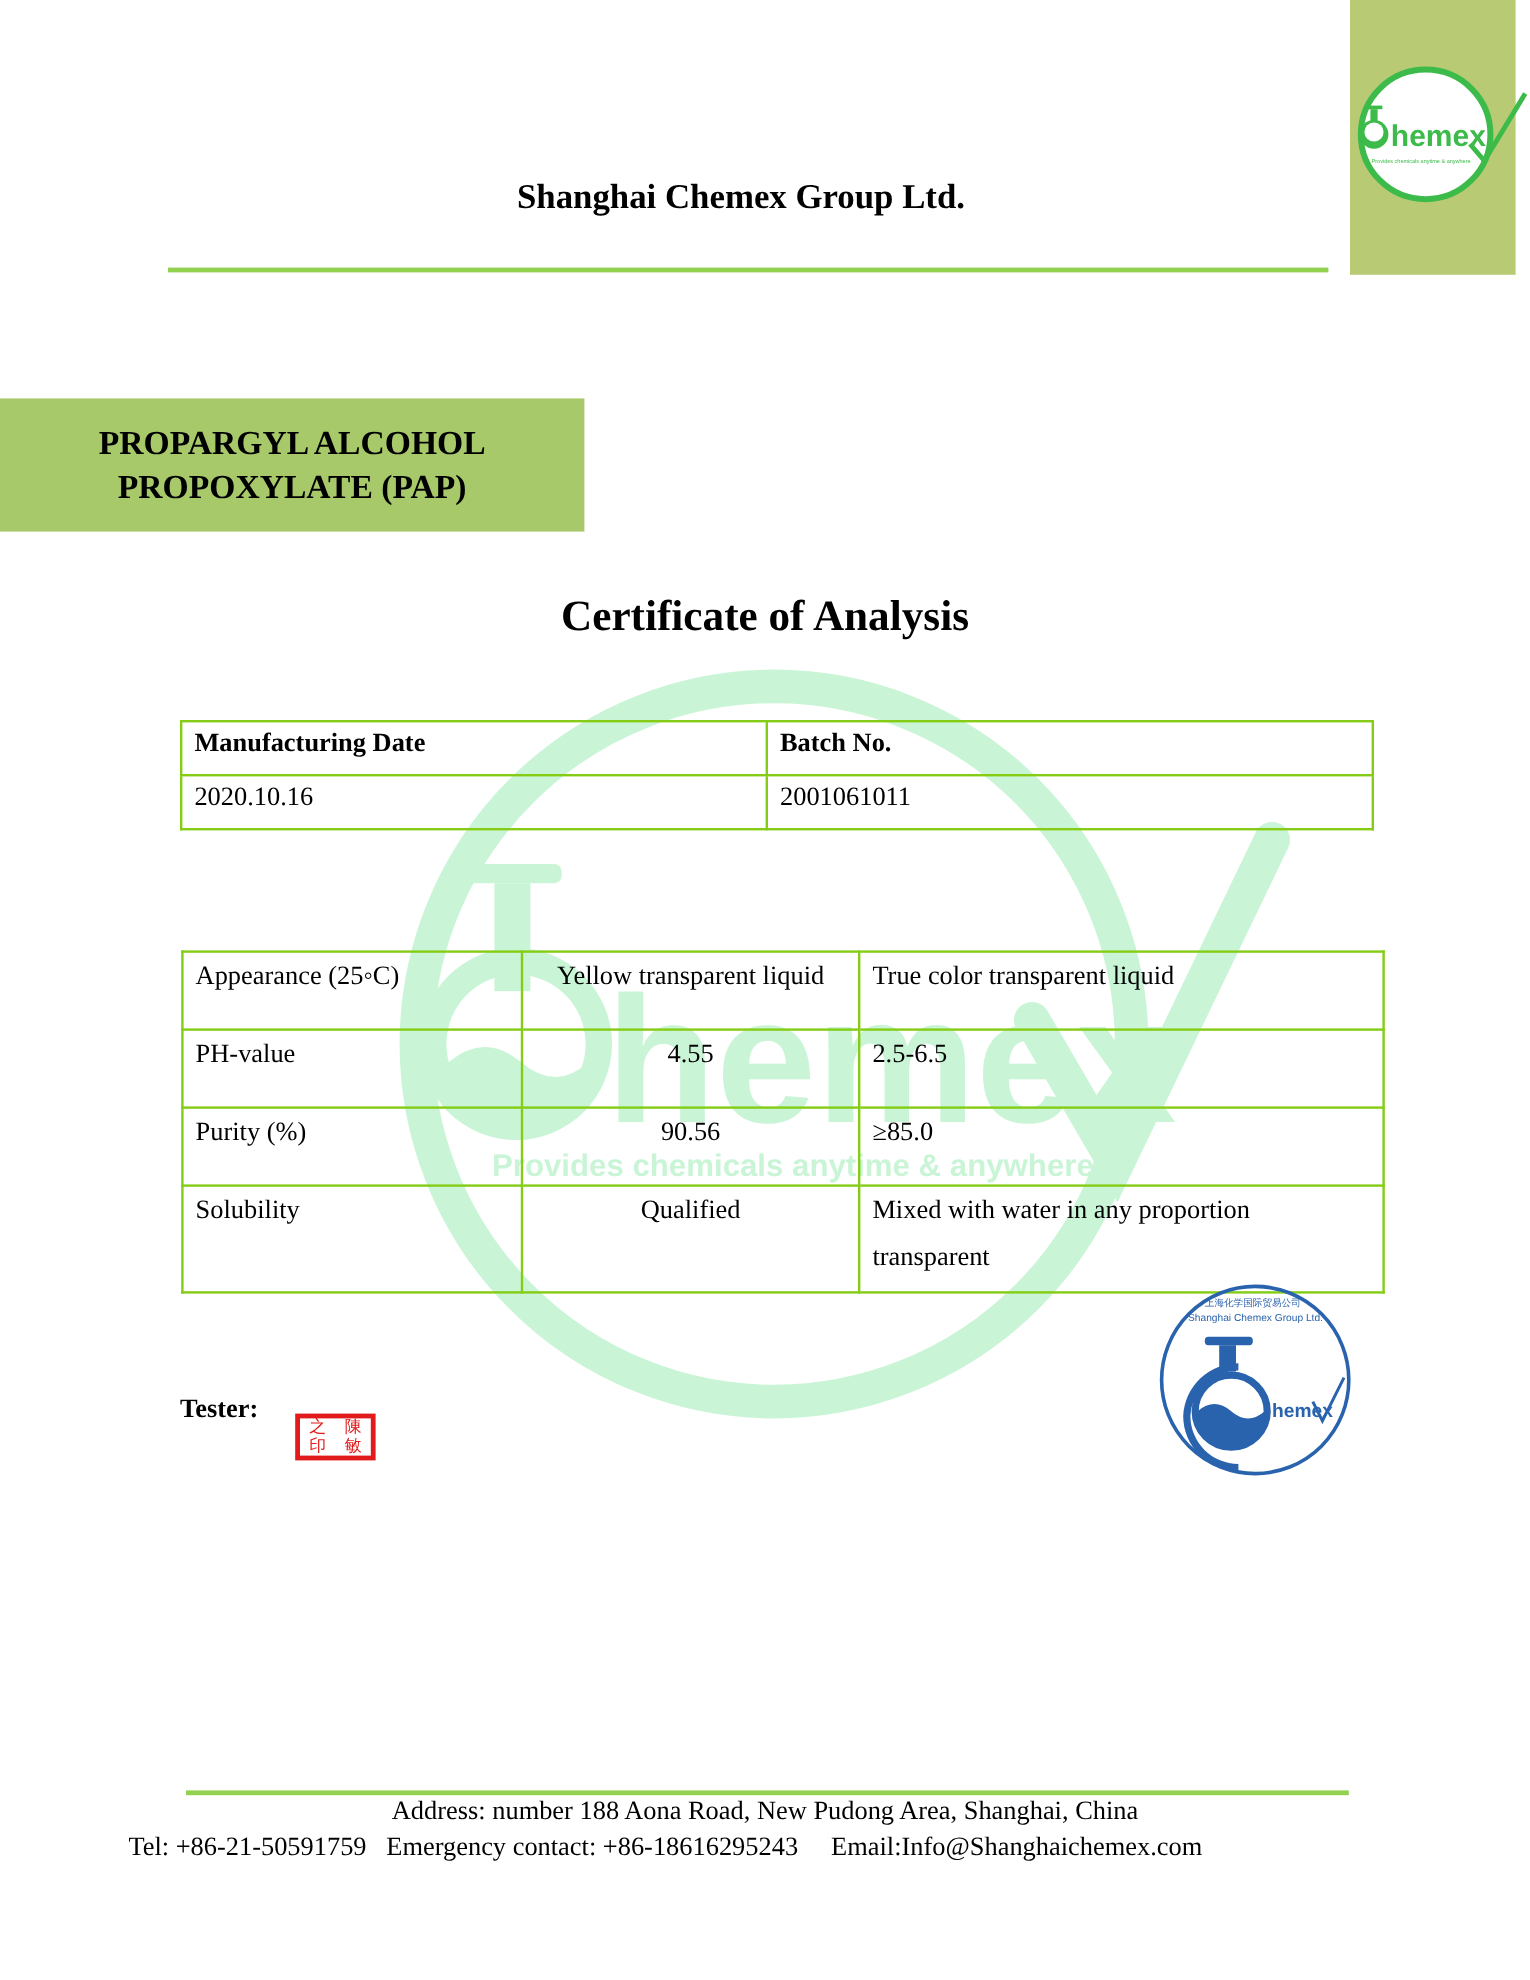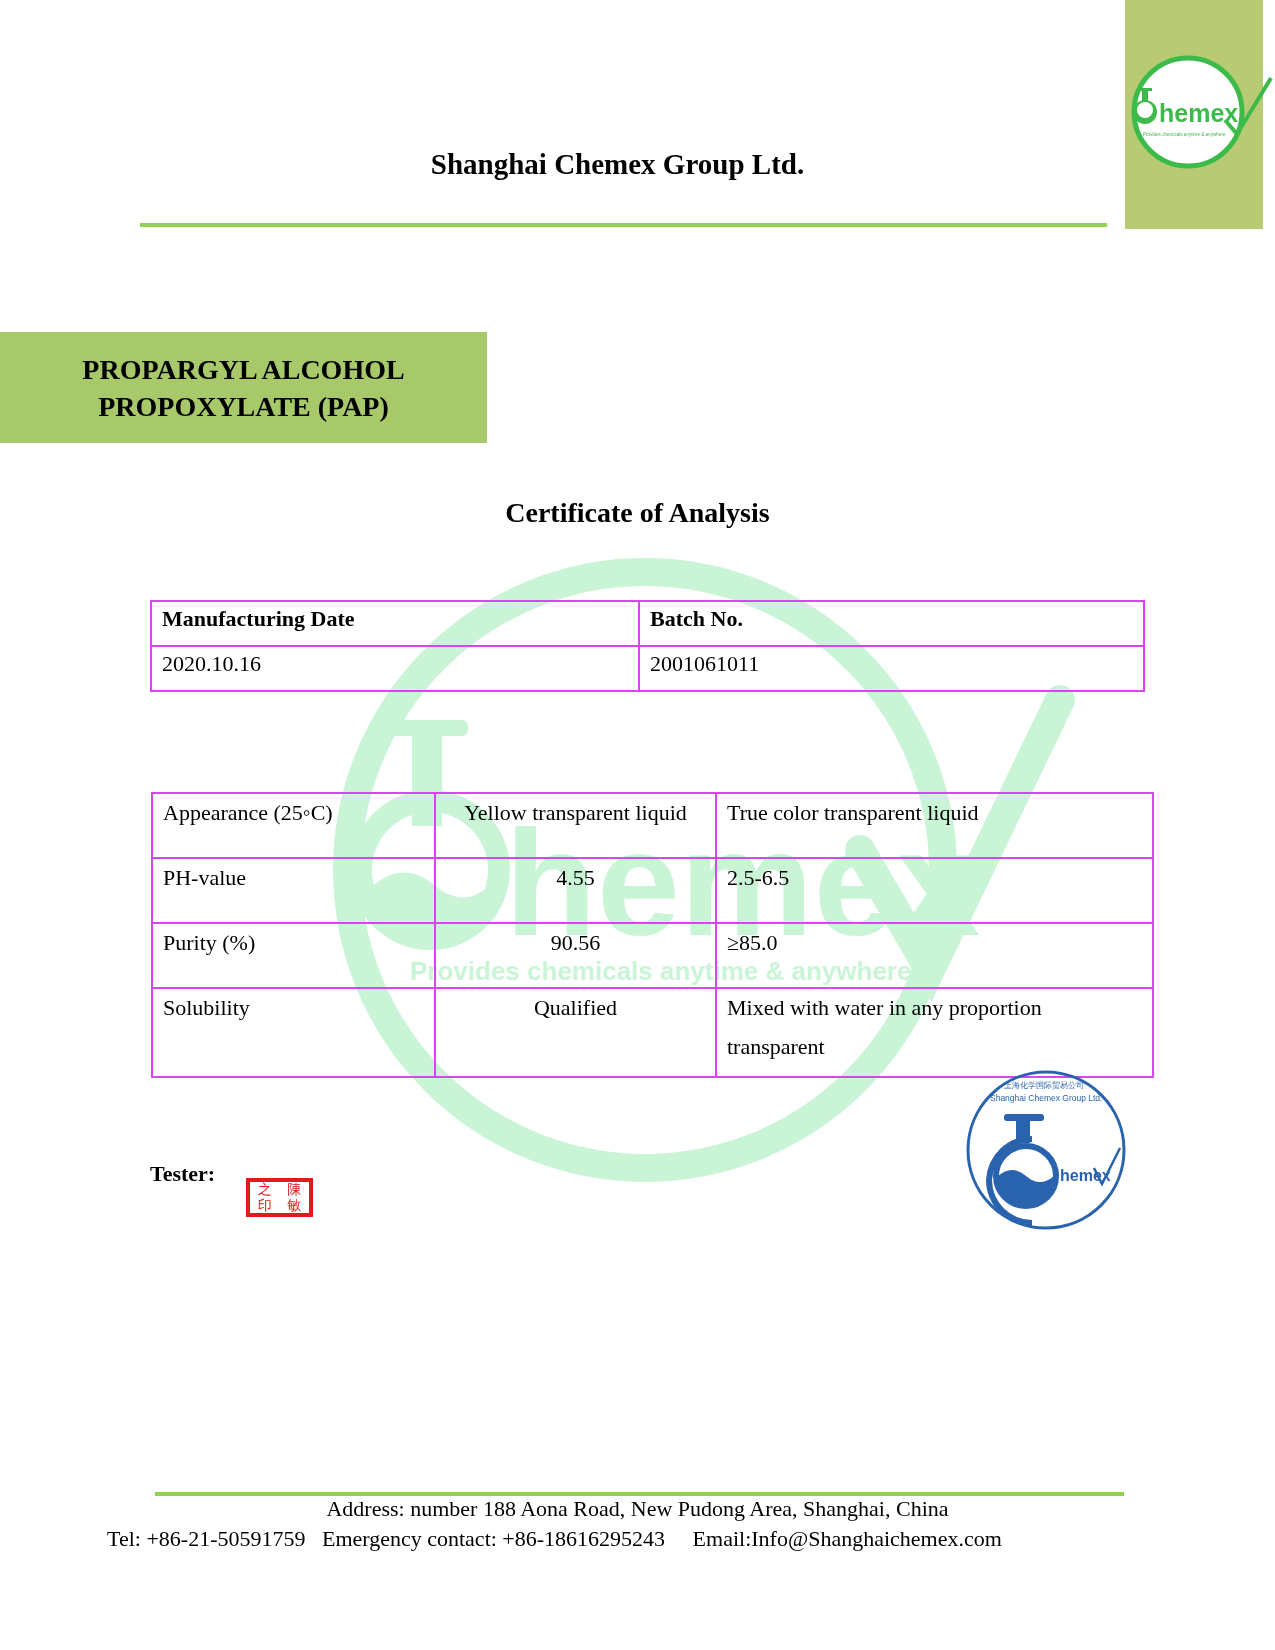--- a/index.html
+++ b/index.html
@@ -13,28 +13,28 @@
     
     .brand-block { left: 1125px; top: 0; width: 138px; height: 229px; background: #b8cb74; }
     .logo-svg { position: absolute; left: 1125px; top: 50px; width: 150px; height: 125px; overflow: visible; }
     .company-title { left: 0; width: 1235px; top: 146px; text-align: center; font-size: 29px; font-weight: bold; line-height: 36px; }
     .header-rule { left: 140px; top: 223px; width: 967px; height: 4px; background: #92d050; }
 
     
     .product-banner { left: 0; top: 332px; width: 487px; height: 111px; background: #a8c96a; display: flex; flex-direction: column; align-items: center; justify-content: center; }
     .product-banner span { font-size: 28px; font-weight: bold; line-height: 37px; text-align: center; }
 
-    .cert-title { left: 0; width: 1275px; top: 494px; text-align: center; font-size: 28px; font-weight: bold; line-height: 38px; }
+    .cert-title { left: 0; width: 1275px; top: 494px; text-align: center; font-size: 36px; font-weight: bold; line-height: 38px; }
 
     
     .watermark { position: absolute; left: 300px; top: 540px; width: 800px; height: 660px; pointer-events: none; }
 
     
     table { border-collapse: collapse; position: absolute; font-size: 22px; background: transparent; }
-    td, th { border: 2px solid #d946ef; padding: 0; vertical-align: top; }
+    td, th { border: 2px solid #84cc16; padding: 0; vertical-align: top; }
     .meta-table { left: 150px; top: 600px; width: 995px; }
     .meta-table td { height: 41px; padding: 2px 10px 0 10px; line-height: 30px; }
     .meta-table .hdr { font-weight: bold; }
     .meta-table td.c1 { width: 466px; }
 
     .test-table { left: 151px; top: 792px; width: 1003px; }
     .test-table th, .test-table td { height: 59px; line-height: 30px; padding: 4px 10px 0 10px; }
     .test-table th { font-weight: bold; text-align: center; }
     .test-table td.item { text-align: left; width: 261px; }
     .test-table td.res { text-align: center; width: 259px; }

